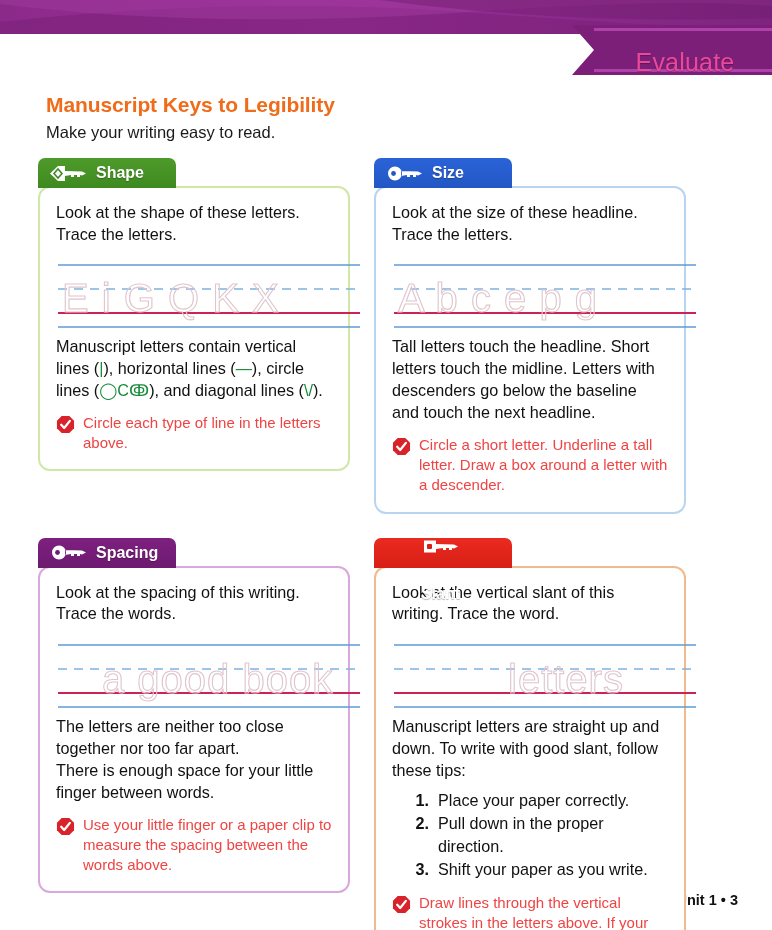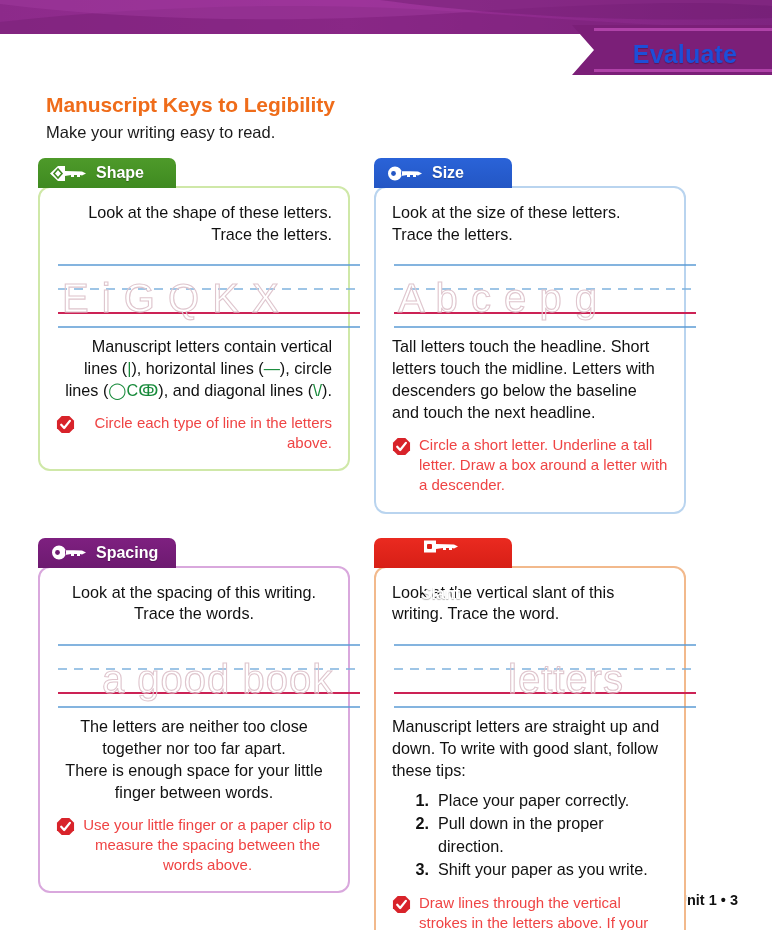--- a/index.html
+++ b/index.html
@@ -12,23 +12,23 @@
   .page { position: relative; width: 772px; height: 930px; background:#fff; }
 
   
   .banner { position:absolute; left:0; top:0; width:772px; height:34px; overflow:hidden; }
   .banner svg { display:block; }
 
   
   .ribbon-wrap { position:absolute; right:0; top:25px; width:200px; height:50px; }
   .ribbon-wrap svg { display:block; }
   .ribbon-label {
-    position:absolute; left:0; top:4px; width:200px; height:50px;
+    position:absolute; left:0; top:12px; width:200px; height:50px;
     display:flex; align-items:center; justify-content:center;
-    color:#1d4ed8; font-size:25px; font-weight:bold; letter-spacing:.2px;
+    color:#ec4899; font-size:25px; font-weight:normal; letter-spacing:.2px;
     padding-left:26px;
     text-shadow: 0 1px 1px rgba(0,0,0,.25);
   }
 
   
   .page-title {
     position:absolute; left:46px; top:93px;
     color:#ef6c1a; font-size:21px; font-weight:bold; letter-spacing:-0.1px;
   }
   .page-subtitle {
@@ -76,25 +76,25 @@
 
   
   ol.steps { list-style:none; margin:8px 0 0 22px; }
   ol.steps li { display:flex; gap:9px; color:#111; font-size:16.2px; line-height:1.42; }
   ol.steps li .num { font-weight:bold; width:15px; flex:0 0 15px; text-align:right; }
 
   
   .sym { color:#178a3a; font-weight:500; }
 
   
-  .card.shape   .body { border-color:#cfe8a8;text-align:right; }
+  .card.shape   .body { border-color:#cfe8a8; }
   .card.shape   .tab  { background:linear-gradient(#4e9a2a,#3f8a20); }
   .card.size    .body { border-color:#b9d4ef; }
   .card.size    .tab  { background:linear-gradient(#2a63d8,#2356c4); }
-  .card.spacing .body { border-color:#d9a8dd;text-align:center; }
+  .card.spacing .body { border-color:#d9a8dd; }
   .card.spacing .tab  { background:linear-gradient(#7e2080,#6d1a70); }
   .card.slant   .body { border-color:#f2b98c; }
   .card.slant   .tab  { background:linear-gradient(#ea2a20,#d71f16);flex-direction:column; }
 
   .footer {
     position:absolute; right:34px; bottom:22px;
     font-size:14.5px; font-weight:bold; color:#111;
   }
 </style>
 </head>
@@ -181,21 +181,21 @@
           <div class="tab">
             <span class="key">
               <svg viewBox="0 0 40 17" width="40" height="17">
                 <path d="M10,1.5 A7,7 0 1,0 10,15.5 A7,7 0 0,0 10,1.5 Z M16,6 L33,6.5 L37,8.5 L33,10.5 L31,10 L31,12 L28,12 L28,10 L25,10 L25,12 L22,12 L22,10 L16,11 Z" fill="#ffffff"></path>
                 <circle cx="8.5" cy="8.5" r="2.4" fill="#2356c4"></circle>
               </svg>
             </span>
             <span>Size</span>
           </div>
           <div class="body">
-            <div class="line-text">Look at the size of these letters.</div>
+            <div class="line-text">Look at the size of these headline.</div>
             <div class="line-text">Trace the letters.</div>
 
             <div class="guide">
               <svg width="306" height="74" viewBox="0 0 306 74">
                 <line x1="2" y1="8" x2="304" y2="8" stroke="#5b9bd5" stroke-width="1.6"></line>
                 <line x1="2" y1="32" x2="304" y2="32" stroke="#7fb3de" stroke-width="1.5" stroke-dasharray="9 7"></line>
                 <line x1="2" y1="56" x2="304" y2="56" stroke="#cc2255" stroke-width="2"></line>
                 <line x1="2" y1="70" x2="304" y2="70" stroke="#5b9bd5" stroke-width="1.6"></line>
                 <text class="trace" x="6" y="55" font-size="46" letter-spacing="13">A b c e p g</text>
               </svg>

